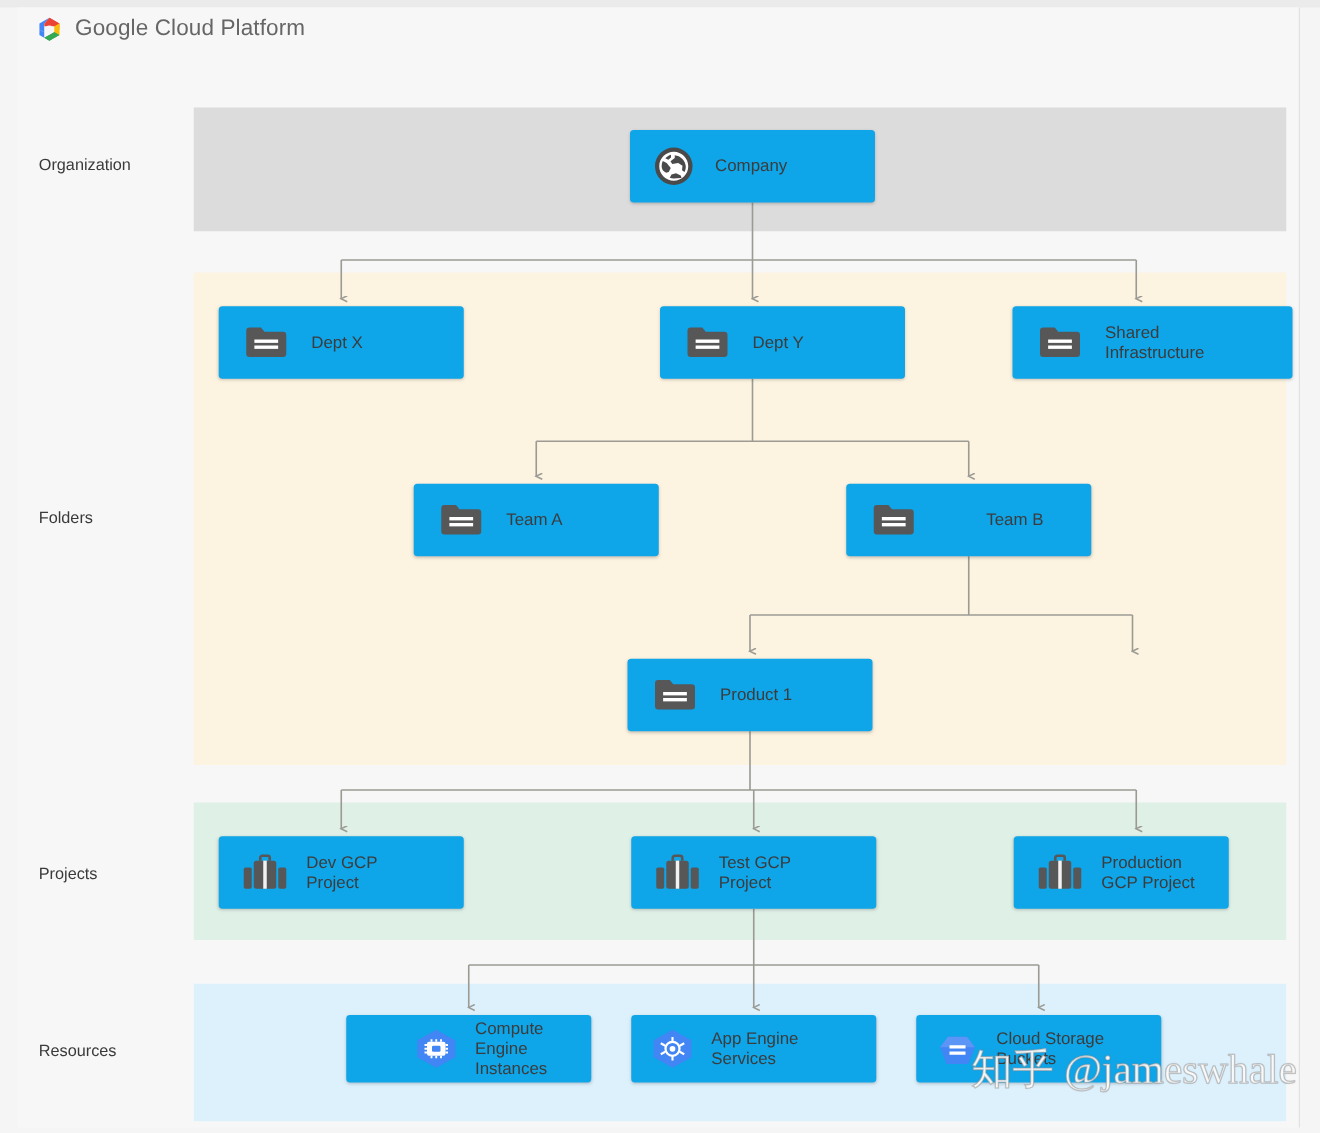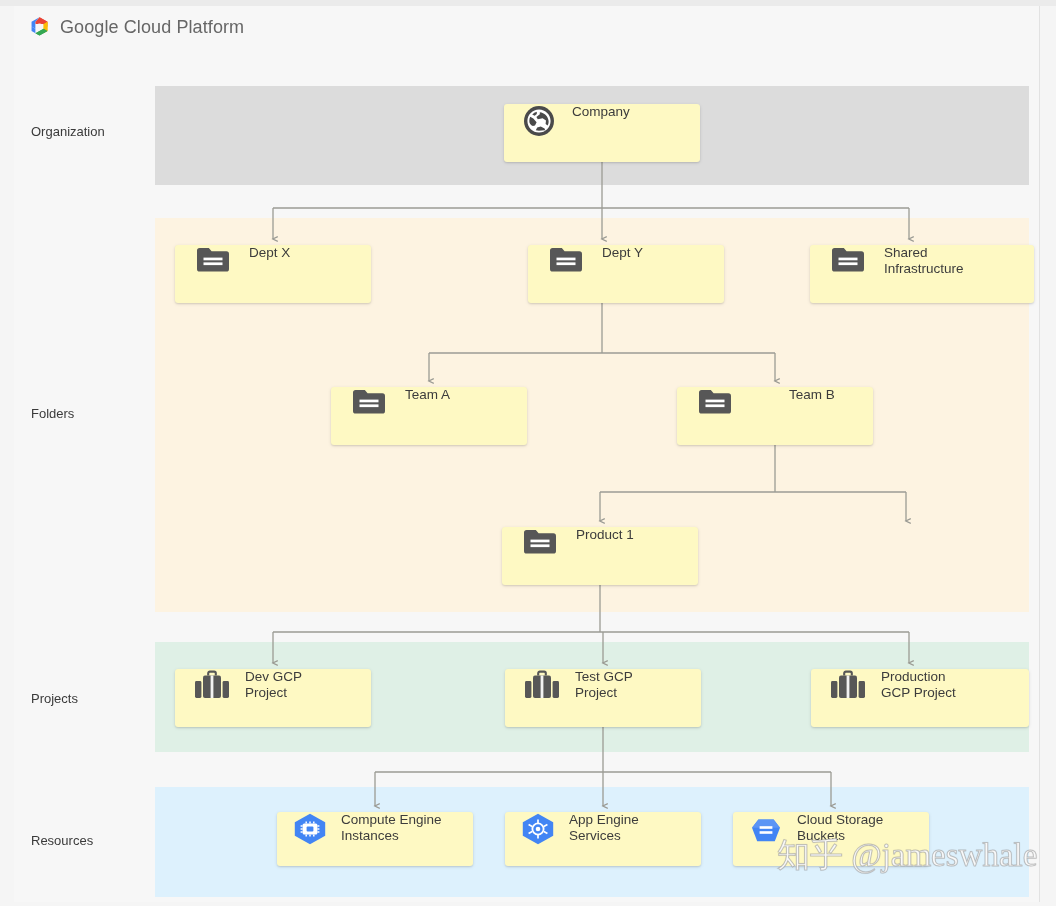--- a/index.html
+++ b/index.html
@@ -23,21 +23,21 @@
   .page-frame{
     position:absolute;left:14px;top:6px;width:1026px;height:896px;
     background:#f7f7f7;
     border-right:1px solid #e2e2e2;
     box-sizing:border-box;
   }
 
   
   .header{
     position:absolute;left:28px;top:12px;
-    display:flex;align-items:center;gap:9px;
+    display:flex;align-items:flex-start;gap:9px;
     height:30px;
   }
   .gcp-logo{width:23px;height:25px;display:block;}
   .brand{
     font-size:18px;color:#666;letter-spacing:.1px;white-space:nowrap;
     font-family:"Liberation Sans","DejaVu Sans",sans-serif;
   }
 
   
   .row-label{
@@ -49,24 +49,24 @@
   
   .band{position:absolute;left:155px;width:874px;}
   .band-org{top:86px;height:99px;background:#dcdcdc;}
   .band-folders{top:218px;height:394px;background:#fdf3e1;}
   .band-projects{top:642px;height:110px;background:#dff0e6;}
   .band-resources{top:787px;height:110px;background:#ddf1fd;}
 
   
   .card{
     position:absolute;
-    background:#fef9c3;
+    background:#0ea5e9;
     border-radius:3px;
     box-shadow:0 1px 2px rgba(0,0,0,.13),0 1px 4px rgba(0,0,0,.07);
-    display:flex;
+    display:flex;align-items:center;
     box-sizing:border-box;
     z-index:5;
   }
   .card .ic{
     flex:0 0 auto;display:flex;align-items:center;justify-content:center;
   }
   .card .lbl{
     font-size:13.5px;color:#3c3c3c;line-height:16px;
     white-space:pre-line;
   }
@@ -87,23 +87,23 @@
   .p-deptx{left:175px;top:245px;width:196px;}
   .p-depty{left:504px;top:245px;width:196px;margin-left:24px;}
   .p-shared{left:810px;top:245px;width:224px;}
   .p-teama{left:331px;top:387px;width:196px;}
   .p-teamb{left:677px;top:387px;width:196px;gap:38px;}
   .p-prod1{left:502px;top:527px;width:196px;}
   .p-prod2{left:808px;top:527px;width:196px;}
   
   .p-dev{left:175px;top:669px;width:196px;}
   .p-test{left:505px;top:669px;width:196px;}
-  .p-prodgcp{left:811px;top:669px;width:218px;}
-  
-  .p-ce{left:277px;top:812px;width:196px;}
+  .p-prodgcp{left:811px;top:669px;width:172px;}
+  
+  .p-ce{left:277px;top:812px;width:196px;padding-left:39px;}
   .p-ae{left:505px;top:812px;width:196px;}
   .p-cs{left:733px;top:812px;width:196px;}
 
   
   .conn{position:absolute;left:0;top:0;width:1056px;height:906px;z-index:2;pointer-events:none;}
 
   
   .watermark{
     position:absolute;left:777px;top:833px;
     font-size:33px;color:rgba(255,255,255,.92);

